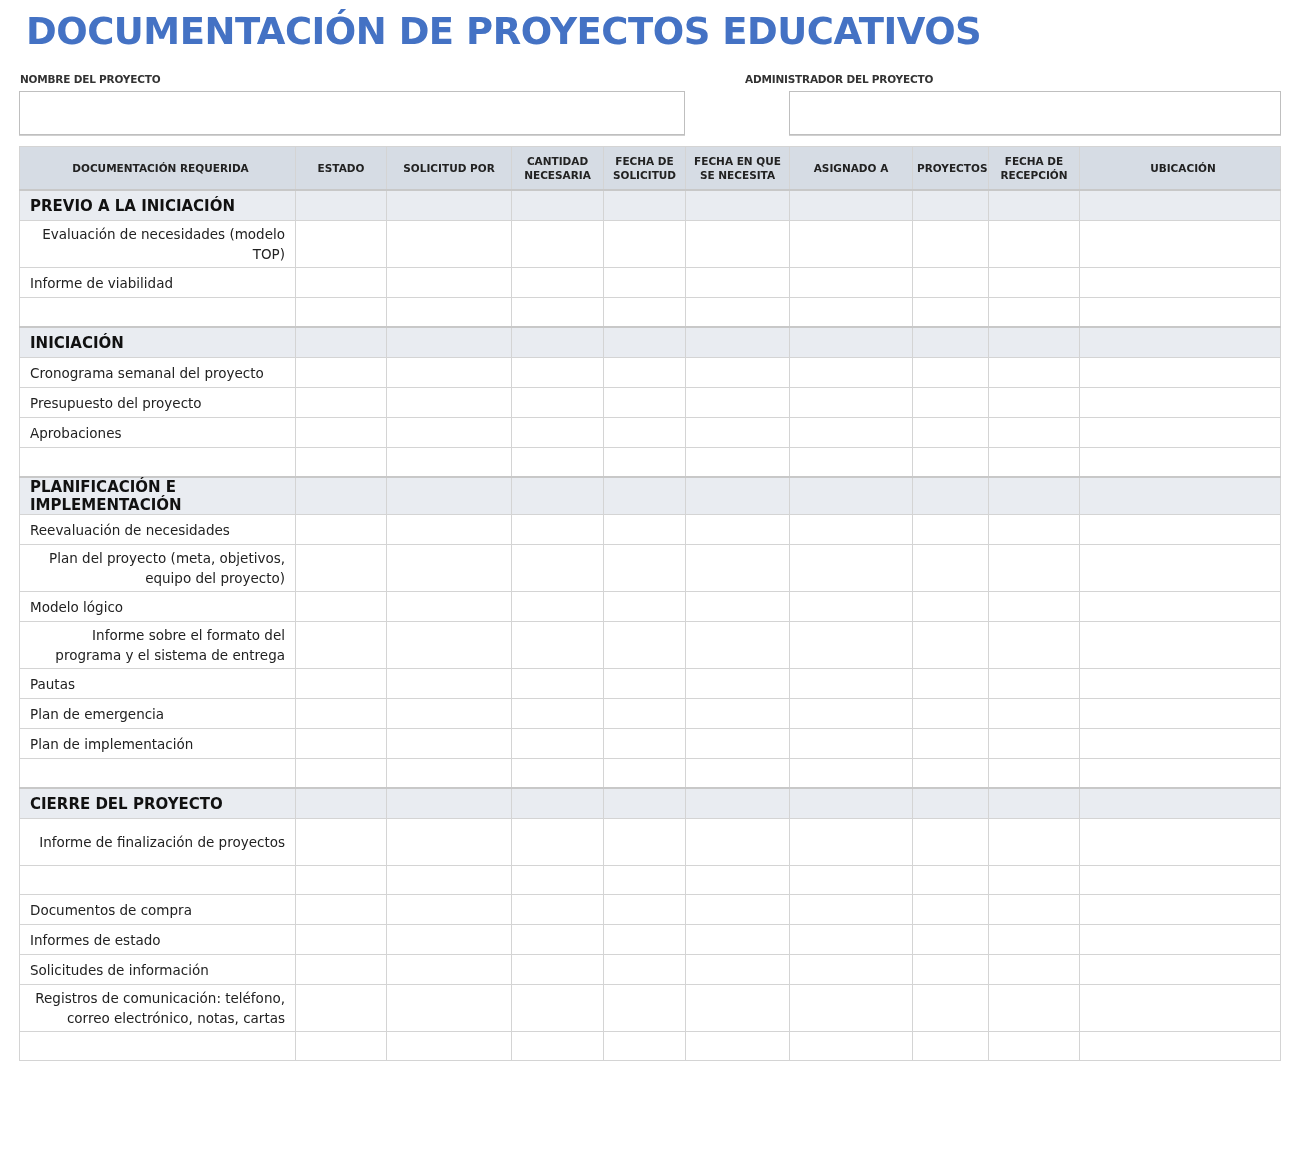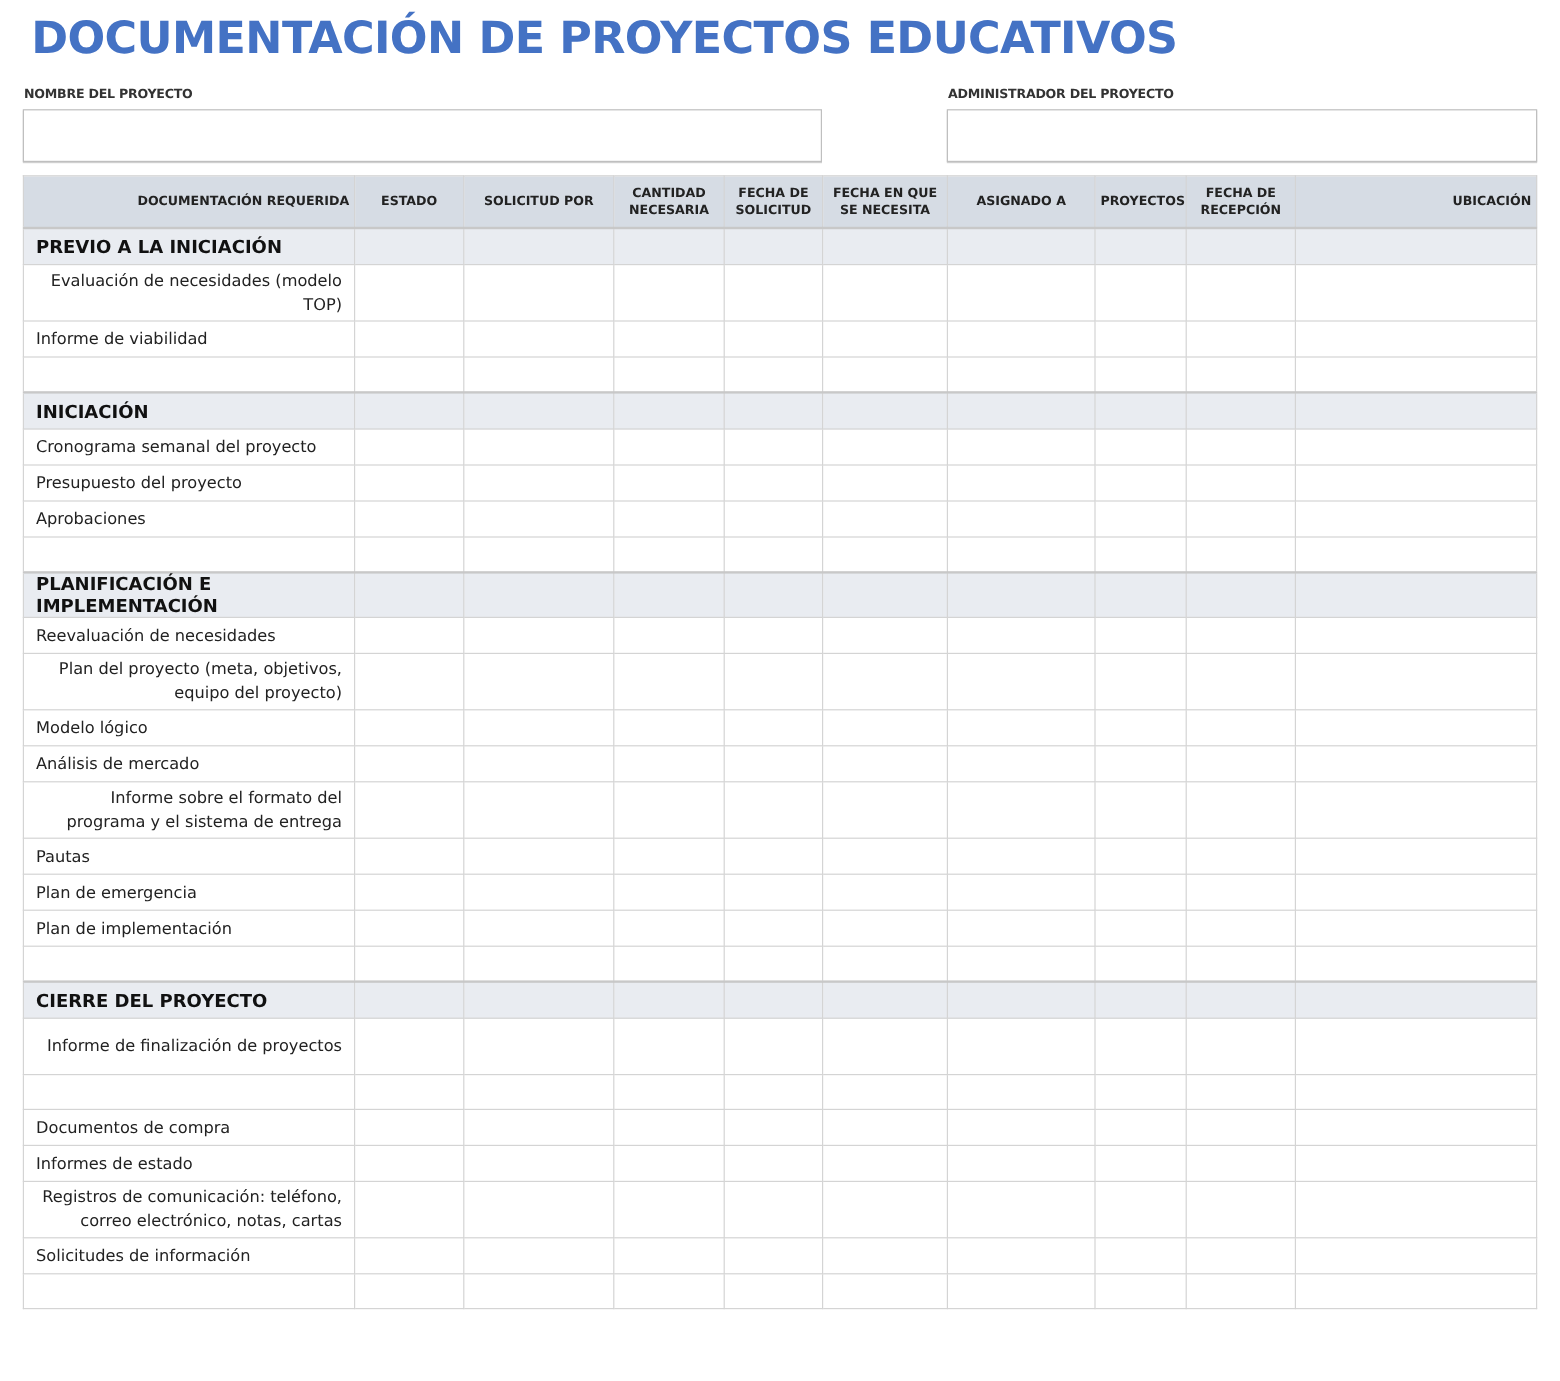--- a/index.html
+++ b/index.html
@@ -2,29 +2,29 @@
 <html><head>
   <meta charset="utf-8">
   <style>
     html, body { margin: 0; padding: 0; background: #ffffff; }
     body { width: 1300px; height: 1151px; position: relative; font-family: "DejaVu Sans", sans-serif; color: #1f1f1f; overflow: hidden; }
     .title { position: absolute; left: 26px; top: 10px; margin: 0; font-family: "DejaVu Sans", sans-serif; font-weight: bold; font-size: 37px; letter-spacing: -0.5px; color: #4472c4; white-space: nowrap; }
     .field-label { position: absolute; font-size: 10.5px; color: #333; letter-spacing: -0.2px; font-weight: bold; }
     .field-box { position: absolute; height: 42px; border: 1px solid #bfbfbf; box-shadow: 0 1px 0 #d0d0d0; background: #fff; }
     #lbl-name { left: 20px; top: 73px; }
     #box-name { left: 19px; top: 91px; width: 664px; }
-    #lbl-admin { left: 790px; top: 73px; }
+    #lbl-admin { left: 745px; top: 73px; }
     #box-admin { left: 789px; top: 91px; width: 490px; }
     table.grid { position: absolute; left: 19px; top: 146px; border-collapse: collapse; table-layout: fixed; width: 1261px; }
     table.grid col.c0 { width: 276px; } table.grid col.c1 { width: 91px; } table.grid col.c2 { width: 125px; }
     table.grid col.c3 { width: 92px; } table.grid col.c4 { width: 82px; } table.grid col.c5 { width: 104px; }
     table.grid col.c6 { width: 123px; } table.grid col.c7 { width: 76px; } table.grid col.c8 { width: 91px; } table.grid col.c9 { width: 201px; }
     table.grid th, table.grid td { border: 1px solid #d4d4d4; padding: 0 10px; font-size: 13.5px; vertical-align: middle; }
     table.grid th { background: #d6dce4; height: 42px; font-size: 10.5px; font-weight: bold; color: #222; text-align: center; line-height: 14px; padding: 0 4px; }
-    table.grid th.left { text-align: right; padding-left: 10px; }
+    table.grid th.left { text-align: center; padding-left: 10px; }
     tr.section td { background: #e9ecf1; height: 29px; font-weight: bold; font-size: 15px; color: #111; }
     tr.section { border-top: 2px solid #c8c8c8; }
     tr.item td { height: 29px; background: #fff; }
     tr.item.two td { height: 46px; line-height: 20px; text-align: right; }
     tr.blank td { height: 28px; background: #fff; }
     td.doc { color: #222; }
   </style>
 </head>
 <body>
 
@@ -213,32 +213,20 @@
         <td></td>
         <td></td>
         <td></td>
         <td></td>
         <td></td>
         <td></td>
         <td></td>
         <td></td>
         <td></td>
       </tr>
-      <tr class="item">
-        <td class="doc">Análisis de mercado</td>
-        <td></td>
-        <td></td>
-        <td></td>
-        <td></td>
-        <td></td>
-        <td></td>
-        <td></td>
-        <td></td>
-        <td></td>
-      </tr>
       <tr class="item two">
         <td class="doc">Informe sobre el formato del programa y el sistema de entrega</td>
         <td></td>
         <td></td>
         <td></td>
         <td></td>
         <td></td>
         <td></td>
         <td></td>
         <td></td>
@@ -345,34 +333,34 @@
         <td></td>
         <td></td>
         <td></td>
         <td></td>
         <td></td>
         <td></td>
         <td></td>
         <td></td>
         <td></td>
       </tr>
+      <tr class="item">
+        <td class="doc">Solicitudes de información</td>
+        <td></td>
+        <td></td>
+        <td></td>
+        <td></td>
+        <td></td>
+        <td></td>
+        <td></td>
+        <td></td>
+        <td></td>
+      </tr>
       <tr class="item two">
         <td class="doc">Registros de comunicación: teléfono, correo electrónico, notas, cartas</td>
-        <td></td>
-        <td></td>
-        <td></td>
-        <td></td>
-        <td></td>
-        <td></td>
-        <td></td>
-        <td></td>
-        <td></td>
-      </tr>
-      <tr class="item">
-        <td class="doc">Solicitudes de información</td>
         <td></td>
         <td></td>
         <td></td>
         <td></td>
         <td></td>
         <td></td>
         <td></td>
         <td></td>
         <td></td>
       </tr>

